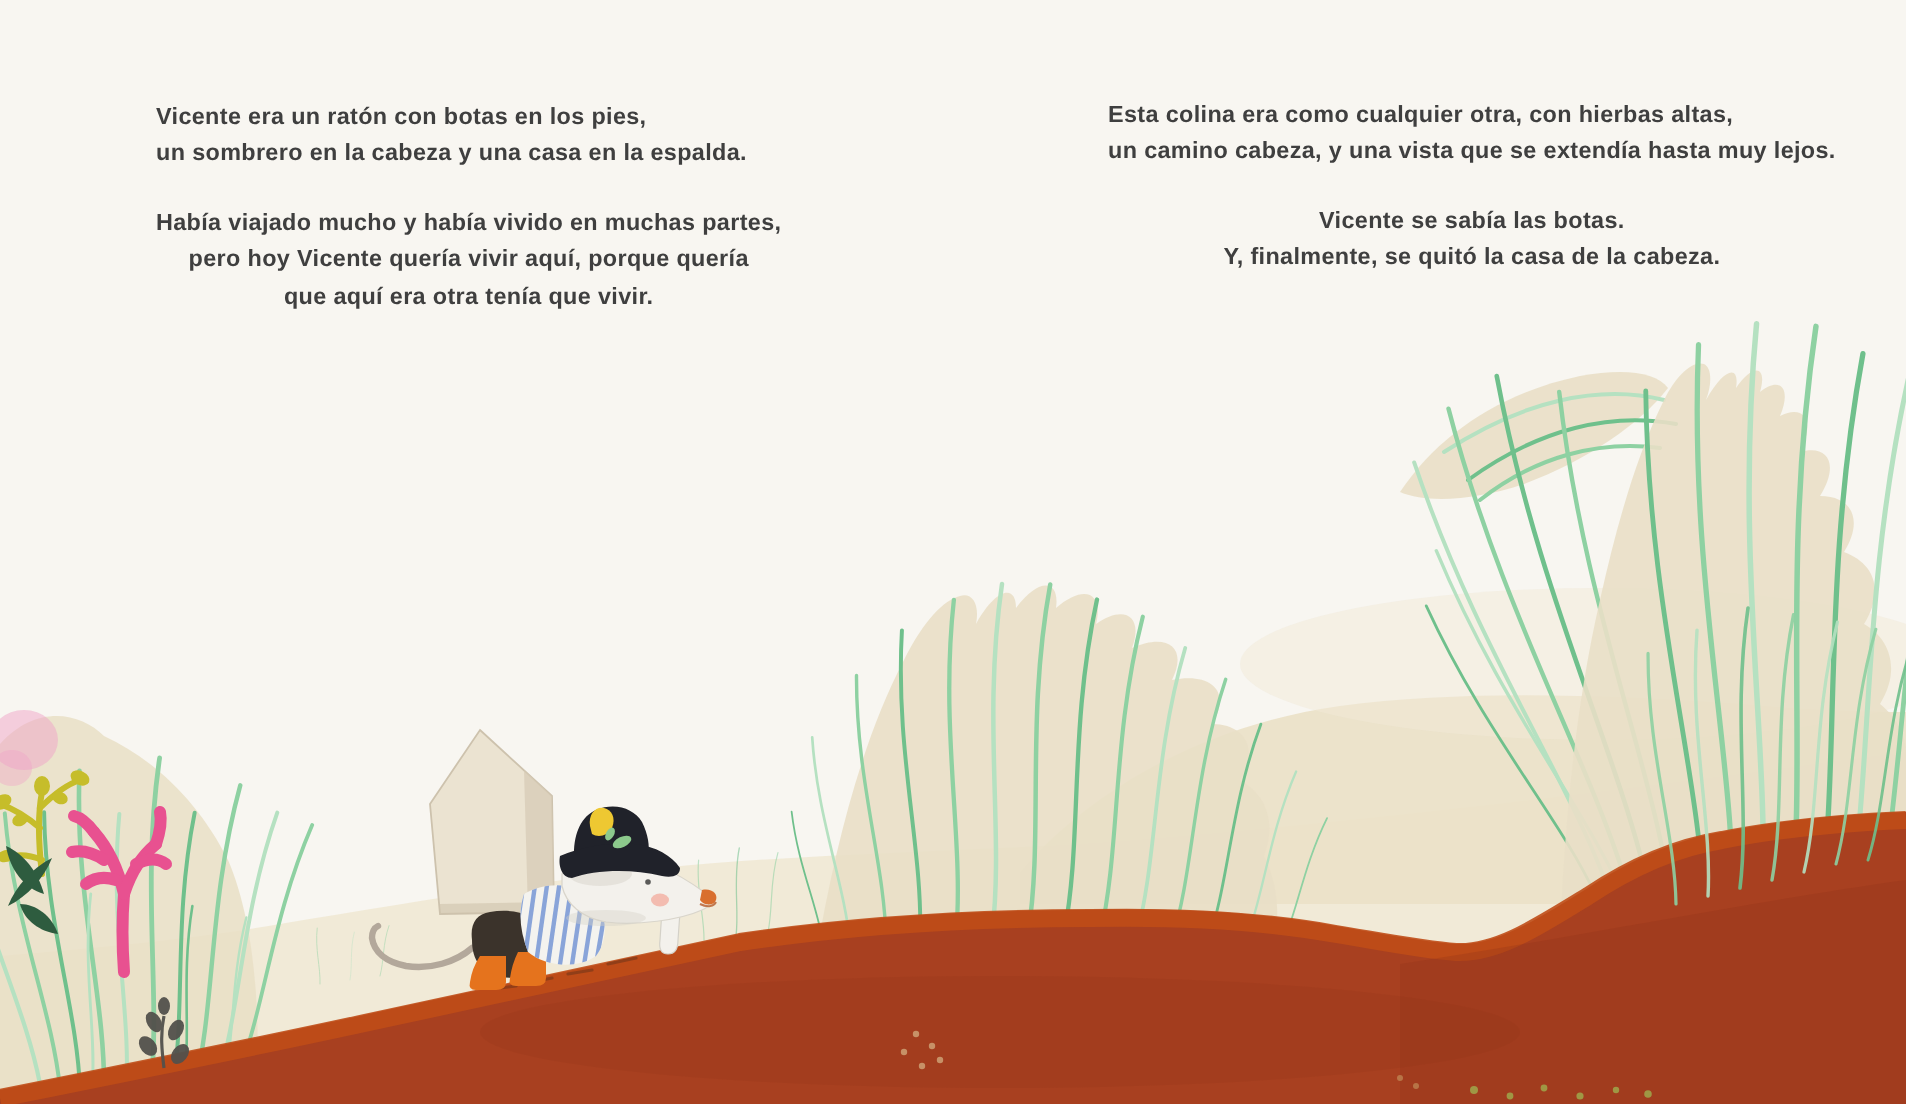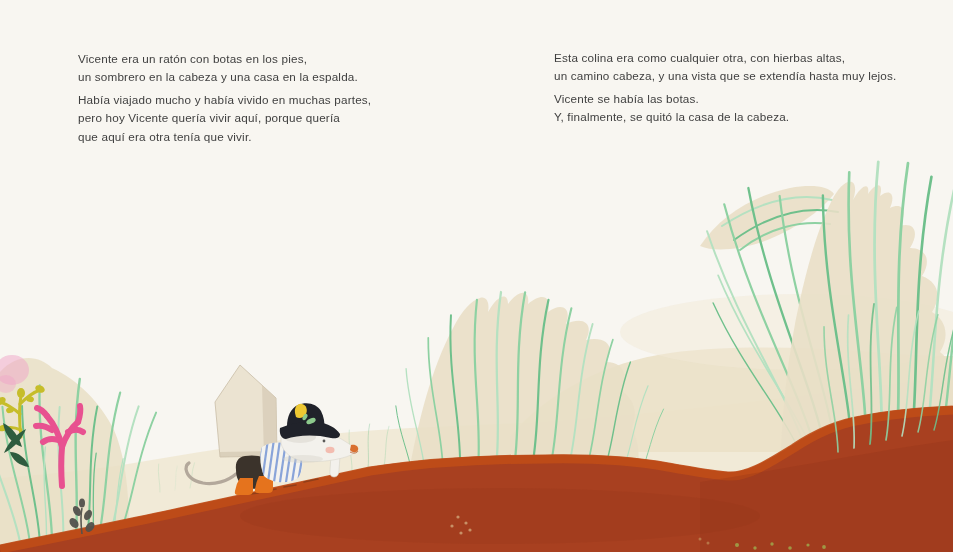--- a/index.html
+++ b/index.html
@@ -15,24 +15,24 @@
   }
   html,body{margin:0;padding:0;background:#dcdcd8;}
   .stage{position:relative;width:953px;height:552px;overflow:hidden;background:var(--paper);
          font-family:"Liberation Sans",sans-serif;}
   .stage svg{position:absolute;left:0;top:0;}
   .blade{fill:none;stroke-linecap:round;}
   .g1{stroke:var(--grass);}
   .g2{stroke:var(--grass-light);}
   .g3{stroke:var(--grass-dark);}
   .textblock{position:absolute;color:var(--text);font-size:11.7px;line-height:18.4px;
-             letter-spacing:.18px;font-weight:400;}
+             letter-spacing:.18px;font-weight:700;}
   .tb-left{left:78px;top:50px;}
   .tb-right{left:554px;top:49px;}
-  .para + .para{margin-top:4px;}
+  .para + .para{margin-top:16px;text-align:center;}
 </style>
 </head>
 <body>
 
 <div class="stage">
 
 <svg width="953" height="552" viewBox="0 0 953 552">
   <defs>
     <path id="bS" d="M0 0 C 3,-24 -3,-50 3,-80"></path>
     <path id="bM" d="M0 0 C 5,-40 -4,-85 4,-140"></path>
@@ -271,18 +271,18 @@
     <div>que aquí era otra tenía que vivir.</div>
   </div>
 </div>
 
 <div class="textblock tb-right">
   <div class="para">
     <div>Esta colina era como cualquier otra, con hierbas altas,</div>
     <div>un camino cabeza, y una vista que se extendía hasta muy lejos.</div>
   </div>
   <div class="para">
-    <div>Vicente se había las botas.</div>
+    <div>Vicente se sabía las botas.</div>
     <div>Y, finalmente, se quitó la casa de la cabeza.</div>
   </div>
 </div>
 
 </div>
 
 </body></html>

